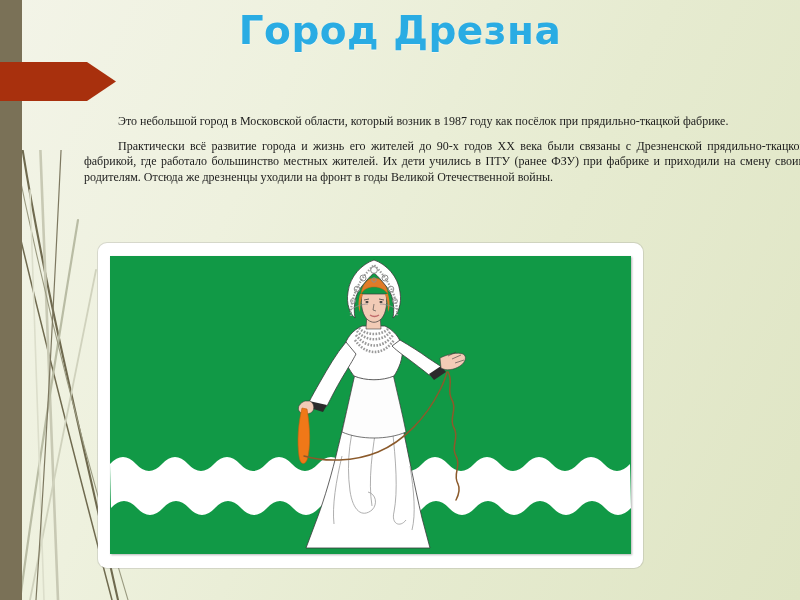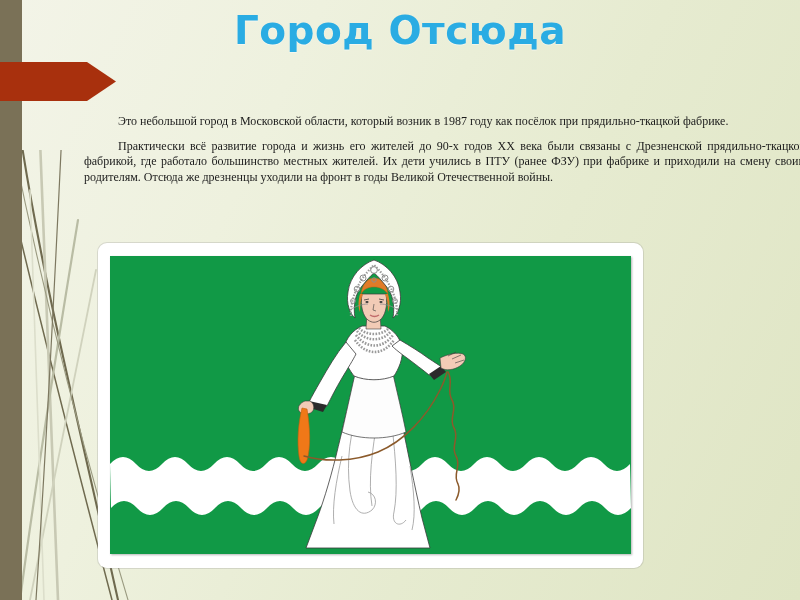--- a/index.html
+++ b/index.html
@@ -130,21 +130,21 @@
       <path d="M2 10 C 32 140, 70 290, 112 450" stroke="#6f6a4f" stroke-width="1.5"></path>
       <path d="M40 -10 C 46 130, 52 290, 58 450" stroke="#c8c9b4" stroke-width="2.6"></path>
       <path d="M78 70 C 60 180, 40 300, 20 450" stroke="#b9bca4" stroke-width="2.2"></path>
       <path d="M96 120 C 76 220, 54 330, 30 450" stroke="#d0d2bd" stroke-width="1.8"></path>
       <path d="M10 -20 C 44 150, 86 310, 128 450" stroke="#9a9a80" stroke-width="1.1"></path>
       <path d="M30 40 C 34 170, 38 300, 44 450" stroke="#dcdecb" stroke-width="1.6"></path>
       <path d="M62 -20 C 54 150, 46 300, 36 450" stroke="#7d7860" stroke-width="1.2"></path>
     </g>
   </svg>
 
-  <div class="title">Город Отсюда</div>
+  <div class="title">Город Дрезна</div>
 
   <div class="arrow-banner"></div>
 
   <div class="body-text">
     <p>Это небольшой город в Московской области, который возник в 1987 году  как посёлок при прядильно-ткацкой фабрике.</p>
     <p>Практически всё развитие города и жизнь его жителей до 90-х годов ХХ века были связаны с Дрезненской прядильно-ткацкой фабрикой, где работало большинство местных жителей. Их дети учились в ПТУ (ранее ФЗУ) при фабрике и приходили на смену своим родителям. Отсюда же дрезненцы уходили на фронт в годы Великой Отечественной войны.</p>
   </div>
 
   <div class="picture-frame">
     <div class="flag-wrap">

